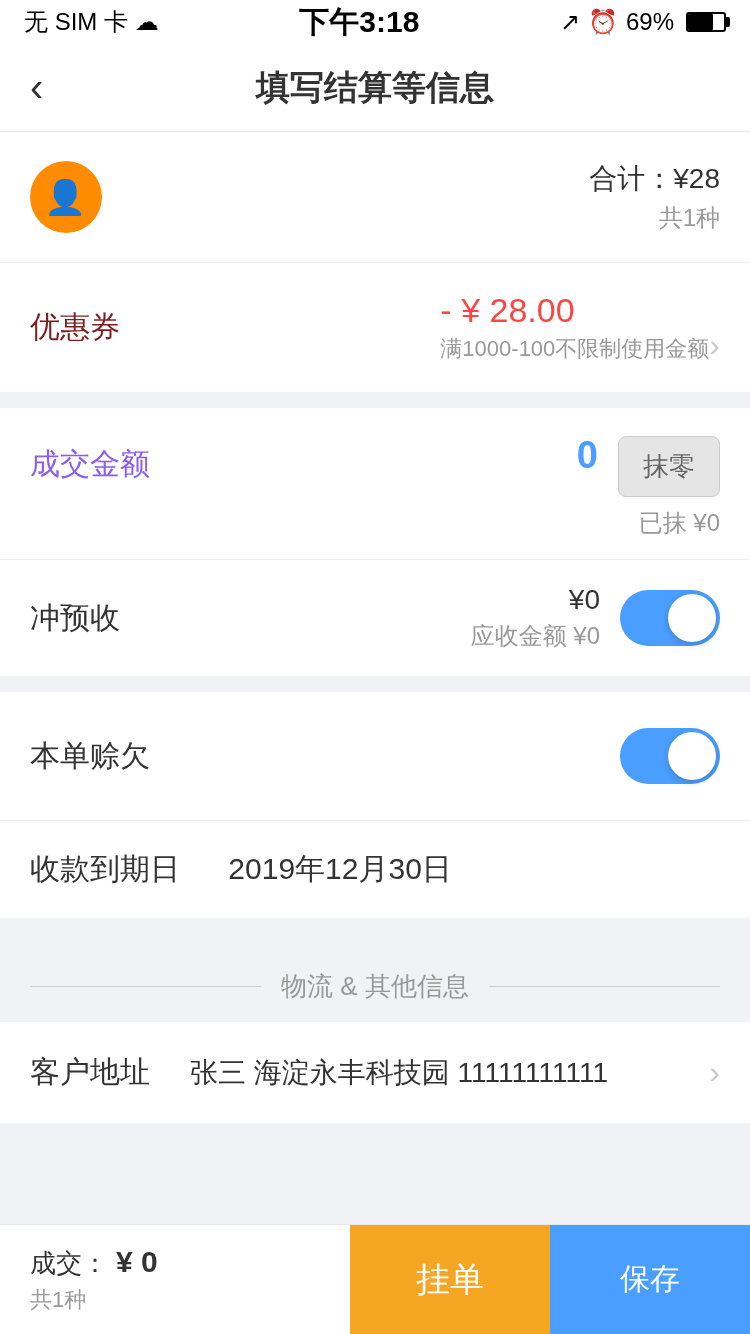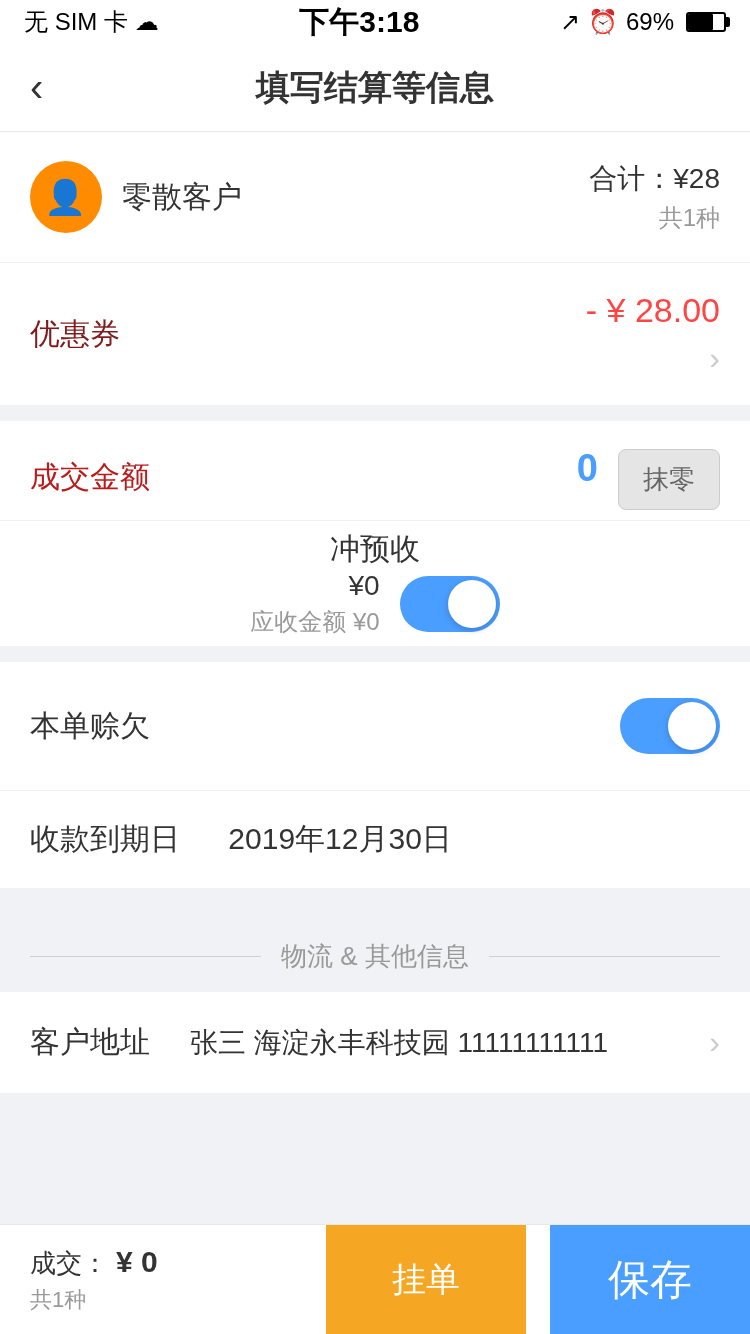--- a/index.html
+++ b/index.html
@@ -93,54 +93,53 @@
 
     
     .coupon-row {
       display: flex;
       align-items: center;
       justify-content: space-between;
       padding: 28px 30px;
       border-top: 1px solid #f0f0f0;
     }
     .coupon-label { font-size: 30px; color: #7f1d1d; }
-    .coupon-right { display: flex; align-items: flex-end; gap: 10px; flex-direction: column; }
+    .coupon-right { display: flex; align-items: flex-end; gap: 0; }
     .coupon-amount { font-size: 34px; color: #ff4444; font-weight: 500; }
     .coupon-desc { font-size: 22px; color: #999; text-align: right; margin-top: 4px; }
     .coupon-arrow { color: #ccc; font-size: 32px; }
 
     
     .amount-row {
       display: flex;
       align-items: flex-start;
       justify-content: space-between;
       padding: 28px 30px 10px;
     }
-    .amount-label { font-size: 30px; color: #b91c1c; padding-top: 8px; }
+    .amount-label { font-size: 30px; color: #8b5cf6; padding-top: 8px; }
     .amount-right { display: flex; align-items: flex-start; gap: 20px; }
     .amount-value { font-size: 38px; color: #4a9eff; font-weight: 600; line-height: 1; }
     .round-btn {
       border: 1px solid #ccc;
       border-radius: 8px;
       padding: 12px 24px;
       font-size: 26px;
       color: #666;
       background: #e5e5e5;
       cursor: pointer;
     }
     .amount-sub { font-size: 24px; color: #999; padding: 0 30px 20px; text-align: right; }
 
     
     .prepay-row {
       display: flex;
       align-items: center;
       justify-content: space-between;
-      padding: 8px 30px;
+      padding: 24px 30px;
       border-top: 1px solid #f0f0f0;
-      flex-direction: column;
     }
     .prepay-label { font-size: 30px; color: #333; }
     .prepay-right { display: flex; align-items: center; gap: 20px; }
     .prepay-info { text-align: right; }
     .prepay-amount { font-size: 28px; color: #333; }
     .prepay-sub { font-size: 24px; color: #999; margin-top: 4px; }
 
     
     .toggle {
       width: 100px;
@@ -221,21 +220,20 @@
     .bottom-bar {
       position: fixed;
       bottom: 0;
       left: 0;
       width: 750px;
       height: 110px;
       background: #fff;
       display: flex;
       align-items: center;
       border-top: 1px solid #e8e8e8;
-      gap: 24px;
     }
     .bottom-left {
       flex: 1;
       padding: 0 30px;
     }
     .bottom-deal-label { font-size: 26px; color: #333; }
     .bottom-deal-amount { font-size: 30px; color: #333; font-weight: 600; }
     .bottom-count { font-size: 22px; color: #999; margin-top: 4px; }
     .btn-hold {
       width: 200px;
@@ -249,21 +247,21 @@
       cursor: pointer;
       text-align: right;
     }
     .btn-save {
       width: 200px;
       height: 110px;
       background: #4a9eff;
       display: flex;
       align-items: center;
       justify-content: center;
-      font-size: 42px;
+      font-size: 30px;
       color: #fff;
       cursor: pointer;
     }
     .battery-icon {
       display: inline-block;
       width: 40px;
       height: 20px;
       border: 2px solid #000;
       border-radius: 3px;
       position: relative;
@@ -311,48 +309,49 @@
 </div>
 
 <div class="content">
 
   <div class="section">
     <div class="customer-row">
       <div class="customer-left">
         <div class="customer-avatar">
           <span>👤</span>
         </div>
-        <span class="customer-name">零散客户</span>
       </div>
       <div class="customer-right">
         <div class="customer-total">合计：¥28</div>
         <div class="customer-count">共1种</div>
       </div>
     </div>
 
     <div class="coupon-row">
       <span class="coupon-label">优惠券</span>
       <div class="coupon-right">
         <div>
           <div class="coupon-amount">- ¥ 28.00</div>
+          <div class="coupon-desc">满1000-100不限制使用金额</div>
         </div>
         <span class="coupon-arrow">›</span>
       </div>
     </div>
   </div>
 
   <div class="section">
 
     <div class="amount-row">
       <span class="amount-label">成交金额</span>
       <div class="amount-right">
         <span class="amount-value">0</span>
         <button class="round-btn">抹零</button>
       </div>
     </div>
+    <div class="amount-sub">已抹  ¥0</div>
 
     <div class="prepay-row">
       <span class="prepay-label">冲预收</span>
       <div class="prepay-right">
         <div class="prepay-info">
           <div class="prepay-amount">¥0</div>
           <div class="prepay-sub">应收金额 ¥0</div>
         </div>
         <div class="toggle">
           <div class="toggle-knob"></div>

